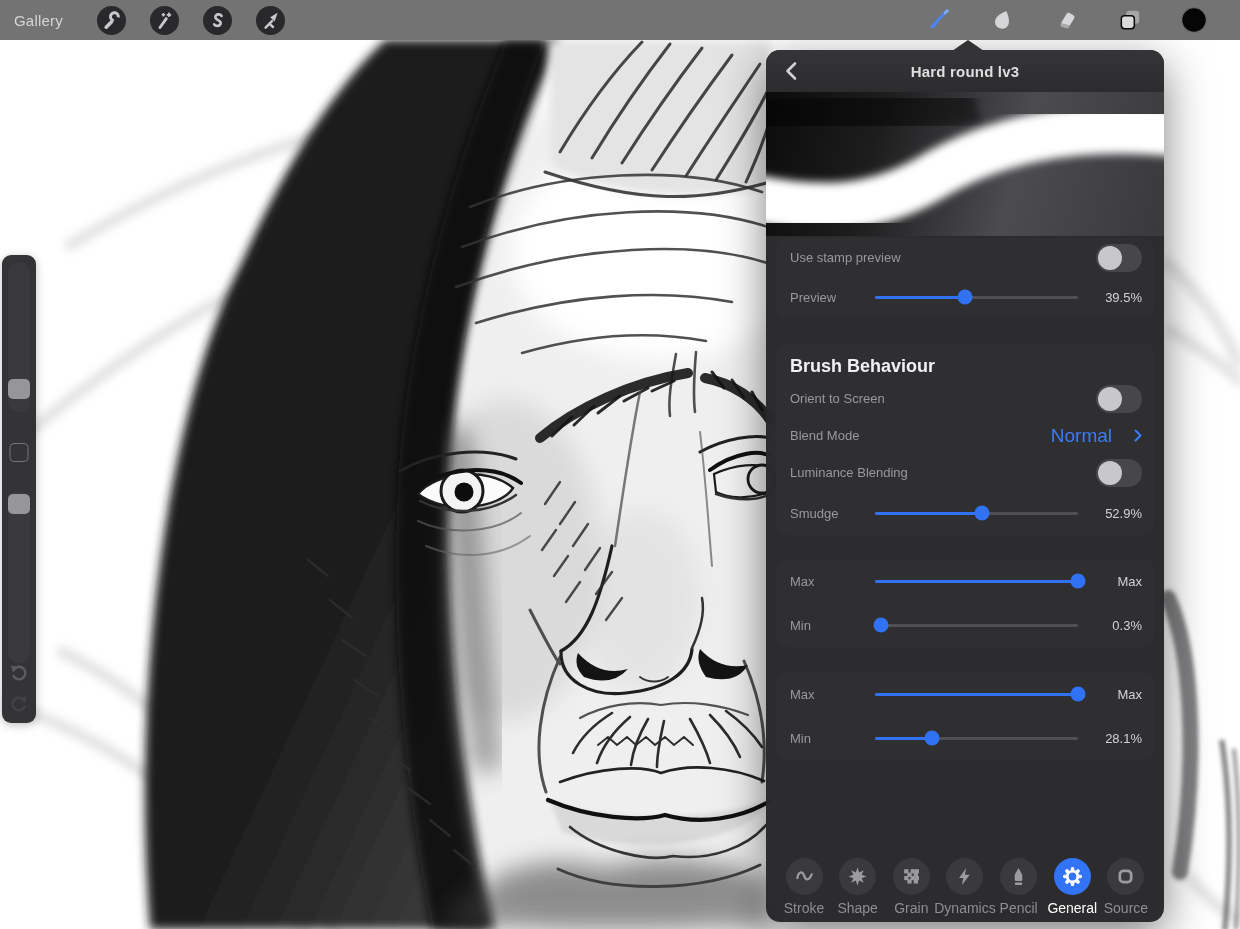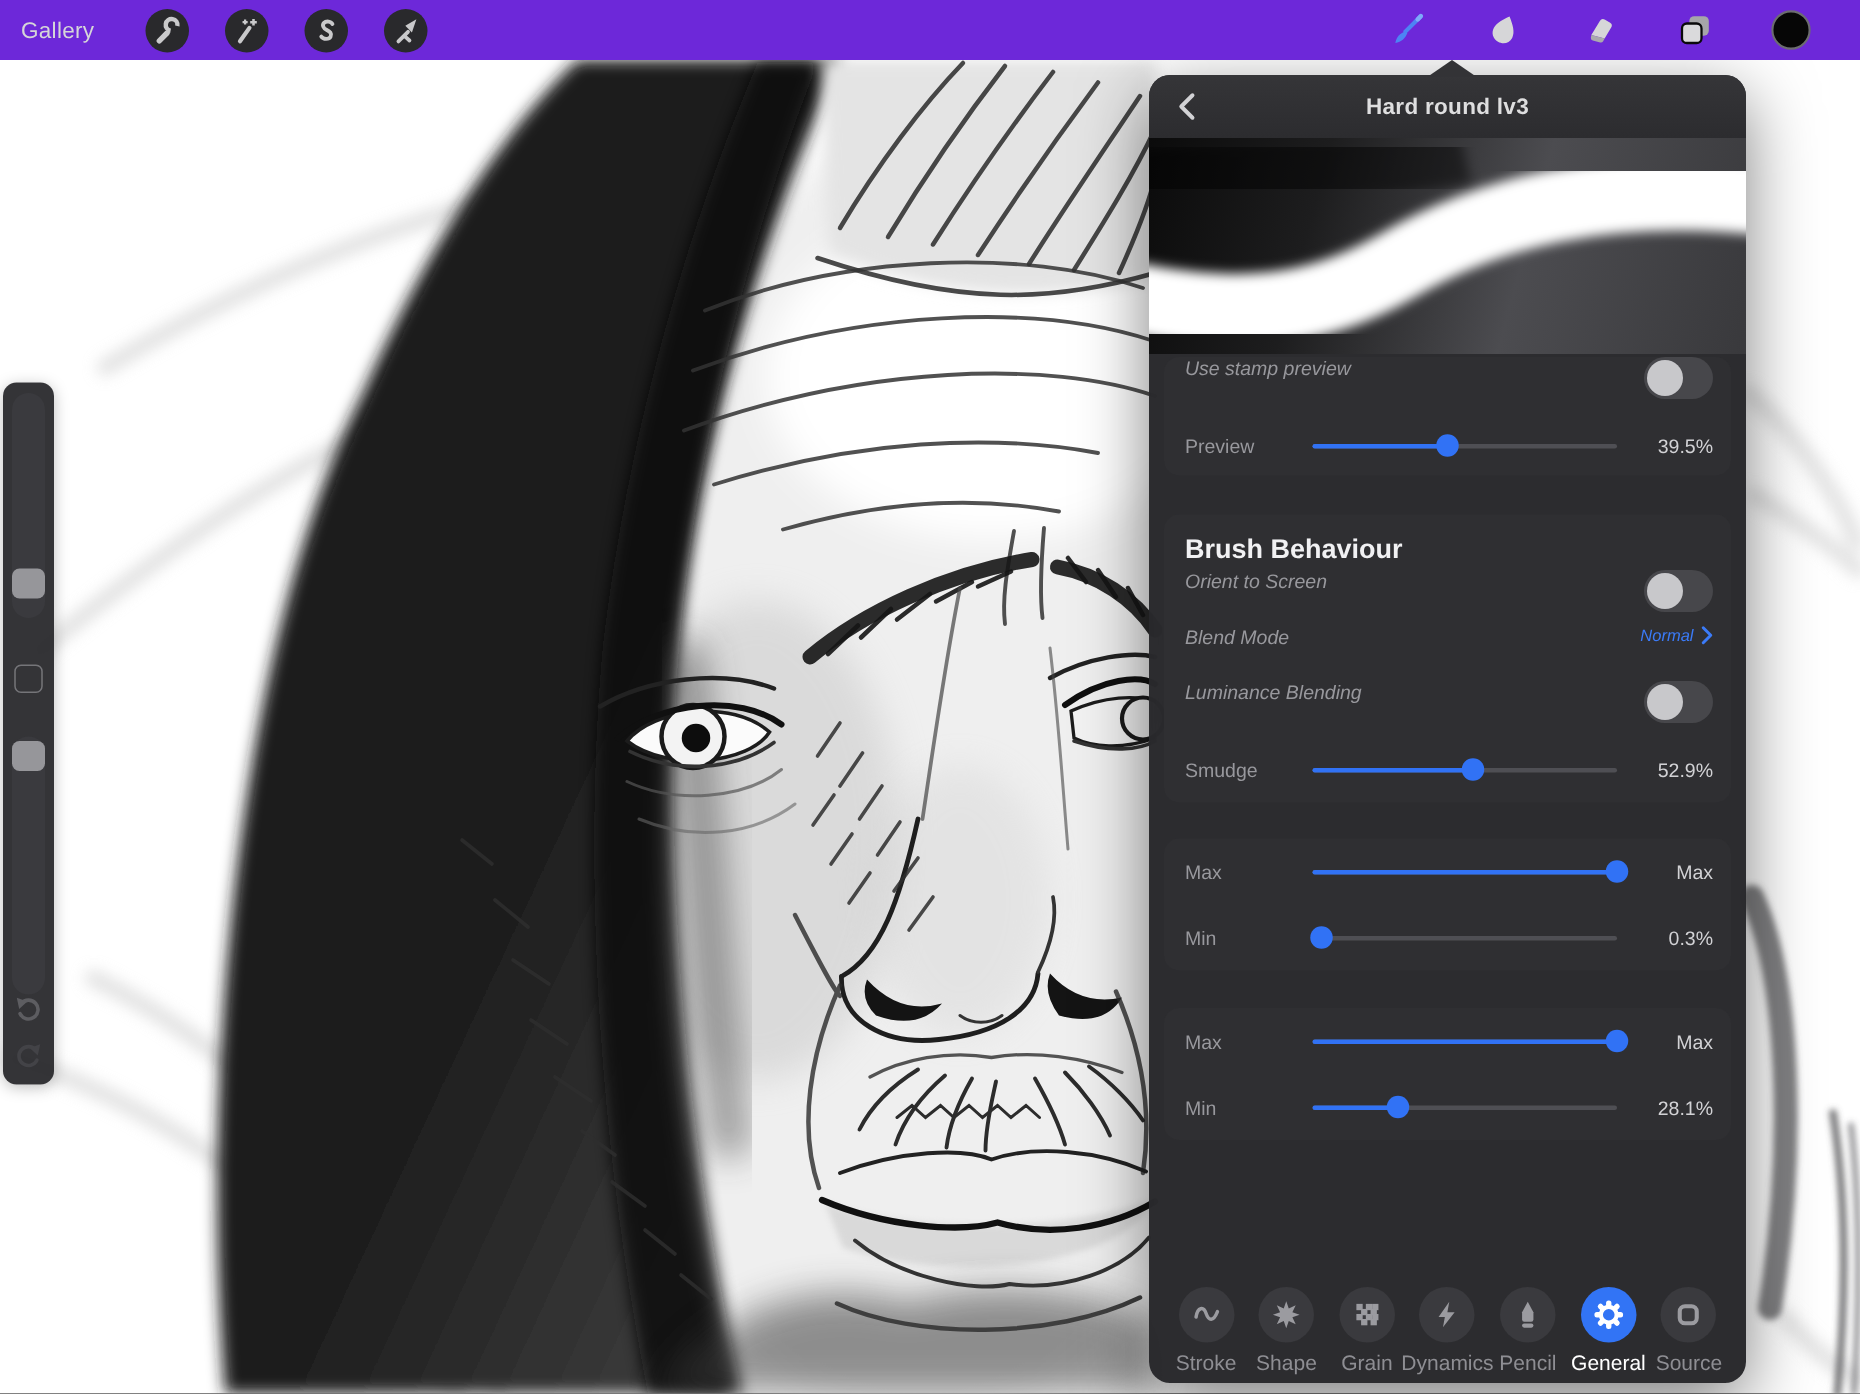--- a/index.html
+++ b/index.html
@@ -4,21 +4,21 @@
 <style>
   html,body{margin:0;padding:0;background:#000;}
   body{width:1240px;height:929px;position:relative;overflow:hidden;
        font-family:"Liberation Sans",sans-serif;-webkit-font-smoothing:antialiased;}
 
   
   .canvas-area{position:absolute;inset:0;background:#fff;}
   .canvas-area svg{display:block;width:1240px;height:929px;}
 
   
-  .topbar{position:absolute;top:0;left:0;right:0;height:40px;background:#6d28d9;
+  .topbar{position:absolute;top:0;left:0;right:0;height:40px;background:#737373;
           display:flex;align-items:center;justify-content:space-between;padding:0 14px;z-index:40;}
   .tb-left,.tb-right{display:flex;align-items:center;}
   .gallery{color:#d6d6d8;font-size:15px;margin-right:22px;letter-spacing:.2px;}
   .tool-circle{width:29px;height:29px;border-radius:50%;background:#29292c;margin:0 12px;
                display:flex;align-items:center;justify-content:center;}
   .tool-bare{width:30px;height:30px;margin:0 17px;display:flex;align-items:center;justify-content:center;}
 
   
   .sidebar{position:absolute;left:2px;top:255px;width:34px;height:468px;z-index:30;
            background:rgba(41,41,44,.95);border-radius:9px;box-shadow:0 2px 10px rgba(0,0,0,.25);}
@@ -45,23 +45,23 @@
   .stroke-preview{position:relative;height:144px;
        background:linear-gradient(105deg,#0b0b0b 0%,#1d1d1e 28%,#4c4c50 62%,#39393c 100%);}
   .stroke-preview svg{position:absolute;inset:0;}
 
   .card{margin:0 10px;background:#2f2f32;border-radius:10px;}
   .card.first{margin-top:2px;}
   .card-gap-a{margin-top:26px;}
   .card-gap-b{margin-top:24px;}
   .card-gap-c{margin-top:25px;}
   .card-heading{padding:13px 14px 3px;font-size:18px;font-weight:bold;color:#f1f1f3;}
-  .row{display:flex;align-items:flex-start;height:39px;padding:0 12px 0 14px;font-style:italic;}
+  .row{display:flex;align-items:center;height:39px;padding:0 12px 0 14px;}
   .row-label{flex:1;color:#98989d;font-size:13px;}
-  .link-value{color:#3b7bf8;font-size:11px;display:flex;align-items:center;gap:5px;}
+  .link-value{color:#3b7bf8;font-size:19px;display:flex;align-items:center;gap:22px;}
 
   .toggle{width:46px;height:28px;border-radius:15px;background:#47474b;position:relative;flex:none;}
   .toggle .knob{position:absolute;left:2px;top:2px;width:24px;height:24px;border-radius:50%;background:#c8c8cb;}
 
   .srow{display:flex;align-items:center;height:40px;padding:0 12px 0 14px;}
   .srow .row-label{flex:none;width:85px;}
   .strack{flex:1;position:relative;height:3px;border-radius:2px;background:rgba(120,120,126,.45);}
   .sfill{position:absolute;left:0;top:0;bottom:0;width:var(--pct,0%);background:#3172f5;border-radius:2px;}
   .sknob{position:absolute;top:50%;left:var(--pct,0%);transform:translate(-50%,-50%);
          width:15px;height:15px;border-radius:50%;background:#3172f5;}

